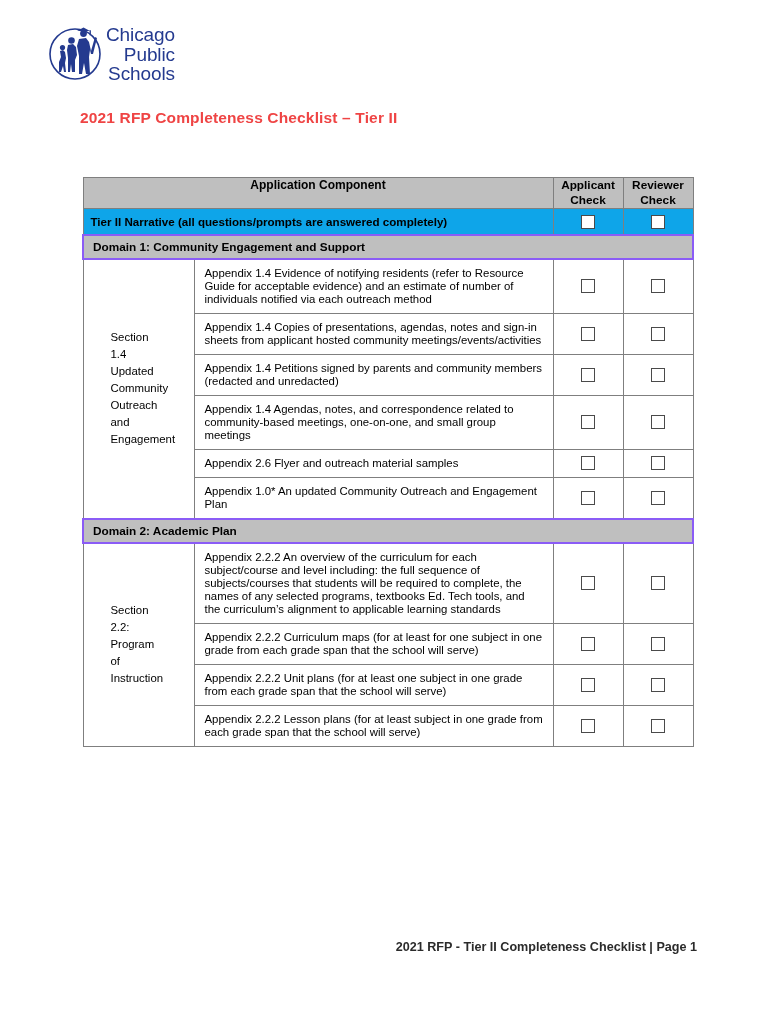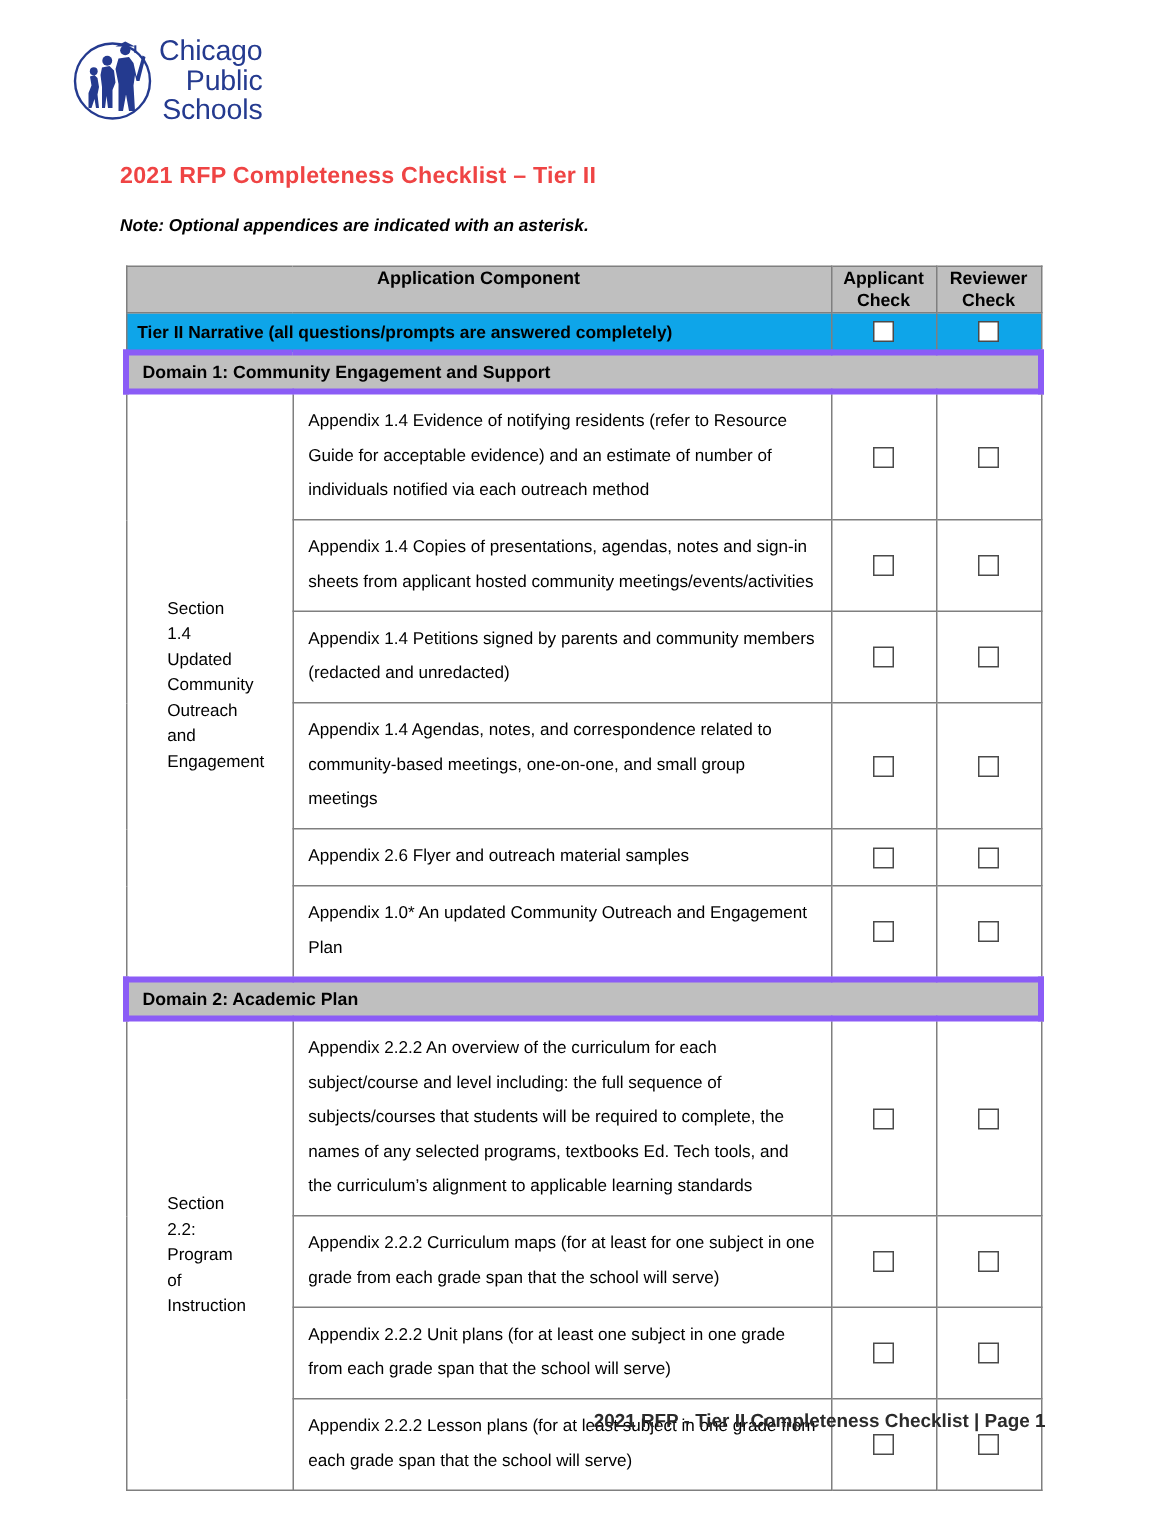--- a/index.html
+++ b/index.html
@@ -103,34 +103,34 @@
     padding: 5px 7px;
     vertical-align: middle;
     background: #0ea5e9;
   }
 
   .domain-band td {
     background: #bfbfbf;
     font-weight: bold;
     font-size: 11.8px;
     padding: 4px 9px;
-    border: 4px solid #8b5cf6;
+    border: 2px solid #8b5cf6;
   }
 
   td.section-cell {
     vertical-align: middle;
     padding: 6px 27px;
     font-size: 11.4px;
     line-height: 17px;
     border-right: 1px solid #7f7f7f;
   }
 
   td.component-cell {
     padding: 7px 9px 7px 10px;
-    line-height: 23px;
+    line-height: 13px;
     font-size: 11.4px;
     vertical-align: middle;
   }
 
   td.check-cell {
     text-align: center;
     vertical-align: middle;
   }
 
   .checkbox {
@@ -176,21 +176,20 @@
       <path d="M43.5,8.2 l1.4,0 l0,5 l-1.4,0 z" fill="#243a8f"></path>
     </svg>
     <div class="logo-words">
       <div>Chicago</div>
       <div>Public</div>
       <div>Schools</div>
     </div>
   </div>
 
   <div class="doc-title">2021 RFP Completeness Checklist – Tier II</div>
-  <div class="doc-note">Note: Optional appendices are indicated with an asterisk.</div>
 
   <table class="checklist">
     <colgroup>
       <col class="col-section">
       <col class="col-component">
       <col class="col-applicant">
       <col class="col-reviewer">
     </colgroup>
     <thead>
       <tr>

